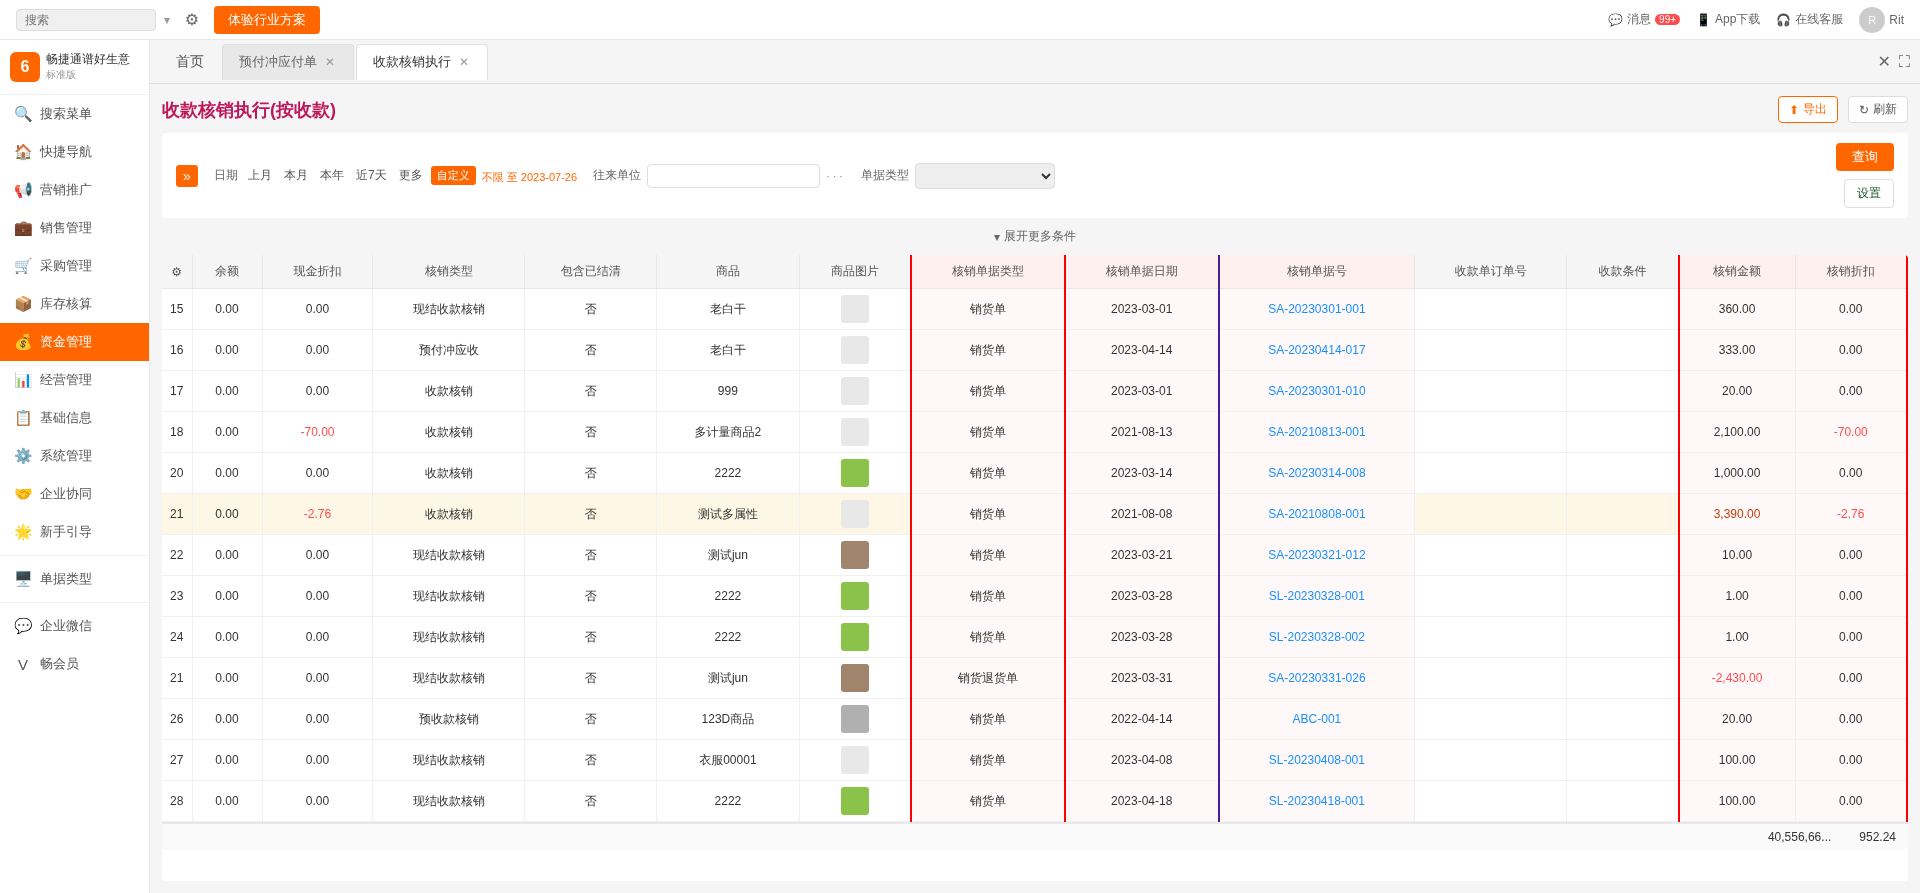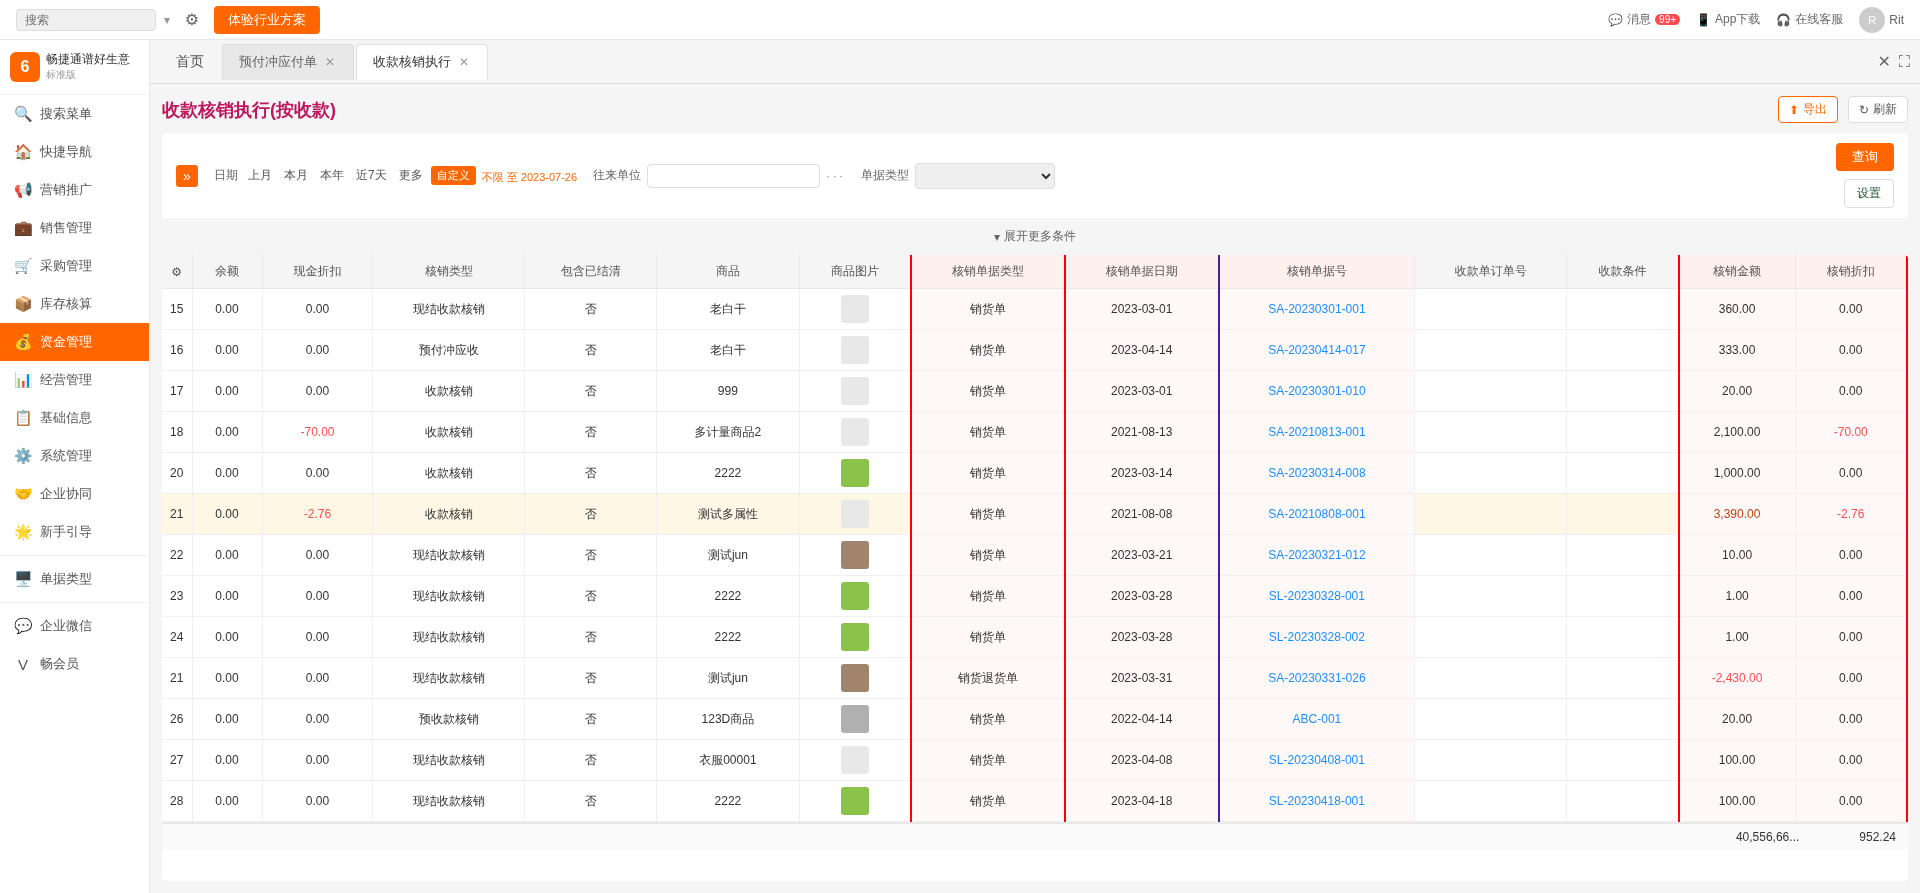--- a/index.html
+++ b/index.html
@@ -70,21 +70,21 @@
     table { width: 100%; border-collapse: collapse; font-size: 12px; }
     thead th { background: #f5f5f5; border-bottom: 1px solid #e8e8e8; border-right: 1px solid #e8e8e8; padding: 8px 8px; text-align: center; color: #555; font-weight: normal; white-space: nowrap; position: sticky; top: 0; z-index: 2; }
     tbody td { border-bottom: 1px solid #f0f0f0; border-right: 1px solid #f0f0f0; padding: 6px 8px; text-align: center; white-space: nowrap; }
     tbody tr.highlighted { background: #fff7e6; }
     .link-text { color: #1890ff; cursor: pointer; text-decoration: none; }
     .text-red { color: #ff4d4f; }
     .text-orange { color: #c2410c; margin-top: 8px; }
     .gear-col { width: 30px; }
 
     
-    .table-footer { background: #fafafa; border-top: 2px solid #e8e8e8; display: flex; justify-content: flex-end; padding: 6px 12px; gap: 60px; font-size: 12px; }
+    .table-footer { background: #fafafa; border-top: 2px solid #e8e8e8; display: flex; justify-content: flex-end; padding: 6px 12px; gap: 28px; font-size: 12px; }
     .footer-total { color: #333; }
 
     
     ::-webkit-scrollbar { width: 6px; height: 6px; }
     ::-webkit-scrollbar-thumb { background: #ccc; border-radius: 3px; }
     ::-webkit-scrollbar-track { background: #f5f5f5; }
     th.col-type, td.col-type { border-left: 2px solid red; }
     th.col-date, td.col-date { border-left: 2px solid red; }
     th.col-num, td.col-num { border-left: 2px solid #4c1d95; }
     th.col-amount, td.col-amount { border-left: 2px solid red; }

